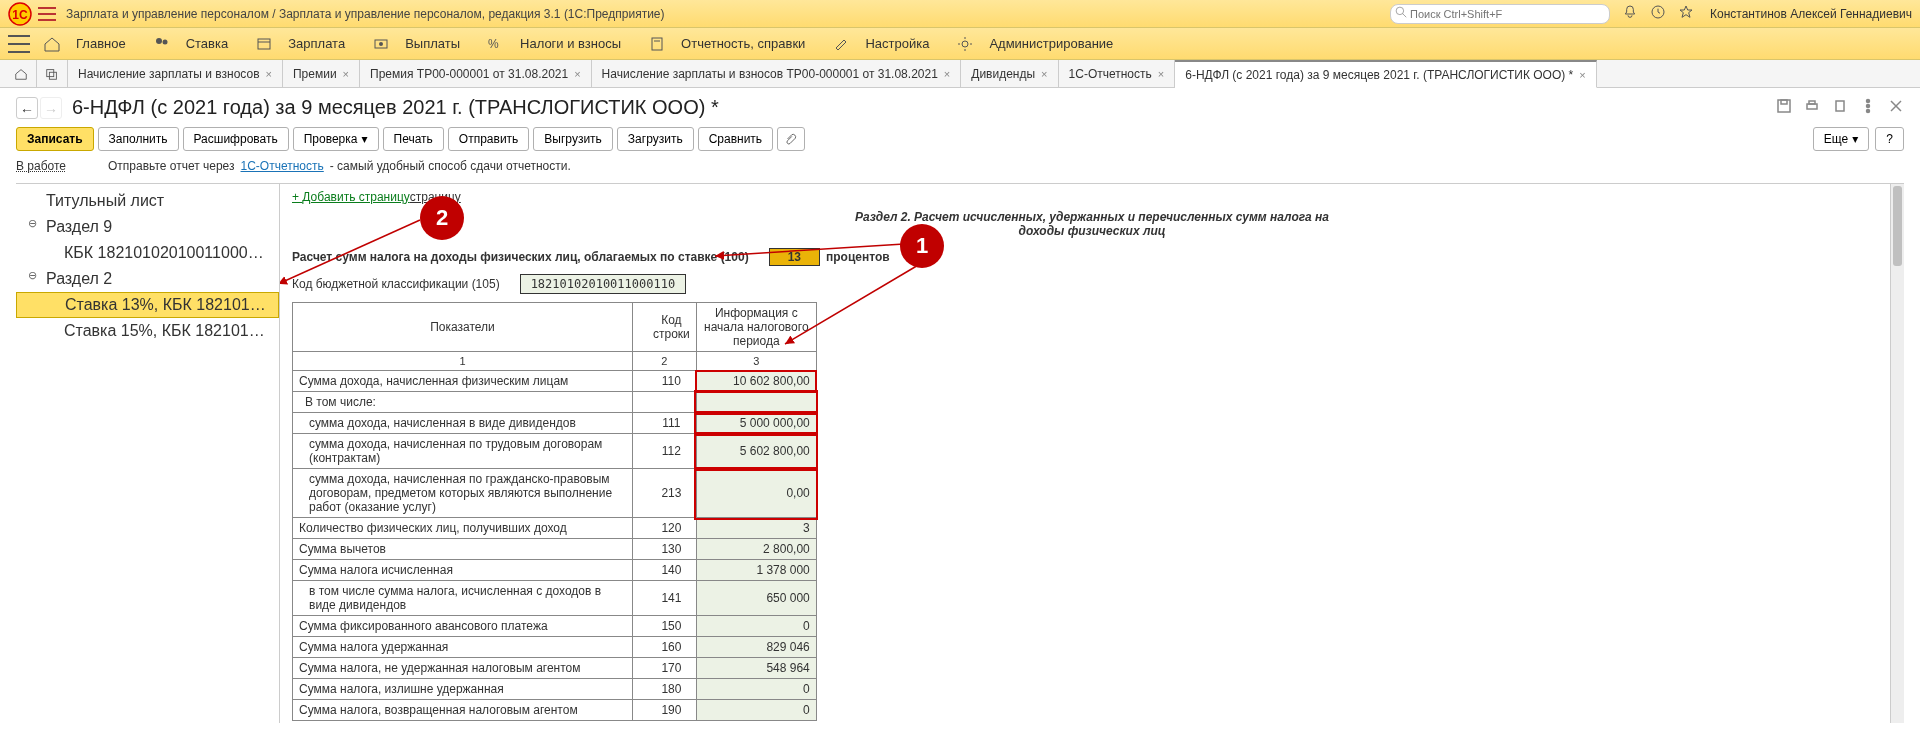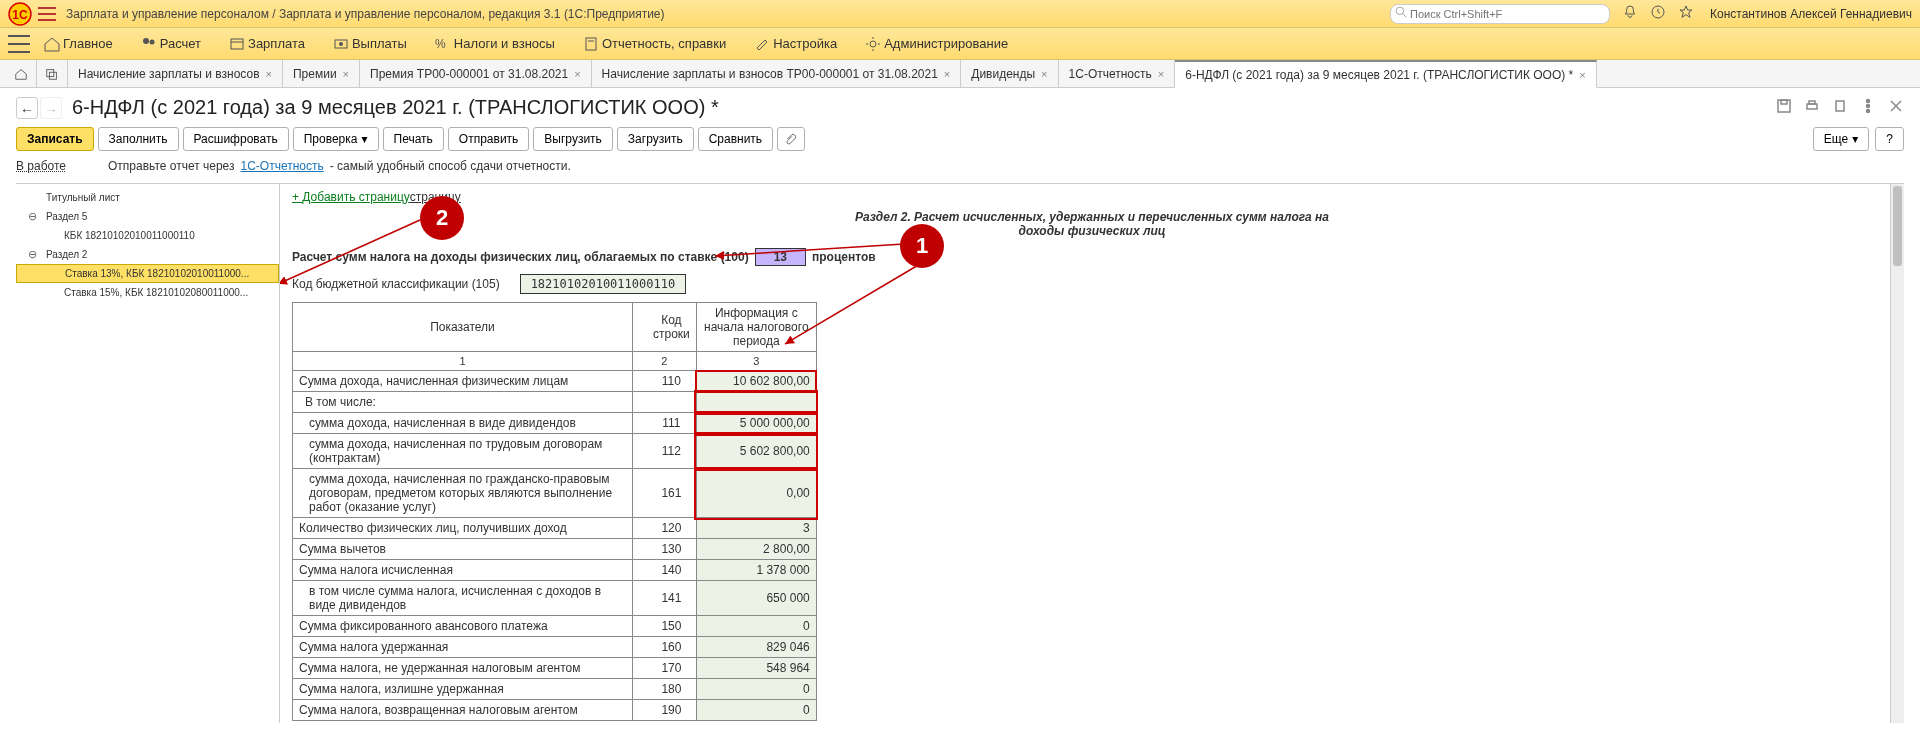--- a/index.html
+++ b/index.html
@@ -16,21 +16,21 @@
 .titlebar .search-wrap .search-icon svg { width:12px; height:12px; fill:#888;}
 .titlebar .search-input { border:none; outline:none; font-size:11px; flex:1; margin-left:3px; color:#888;}
 .titlebar .right-icons { display:flex; align-items:center; gap:12px; margin-left:12px;}
 .titlebar .right-icons svg { width:16px; height:16px; stroke:#555; fill:none; stroke-width:1.5;}
 .titlebar .username { font-size:12px; color:#333; margin-left:4px;}
 
 
 .menubar { background: linear-gradient(#ffe799,#ffdb70); height: 32px; display:flex; align-items:center; padding:0 8px; border-bottom:1px solid #d9c56b;}
 .menubar .menu-btn { width:22px; height:18px; display:flex; flex-direction:column; justify-content:space-between; margin-right:14px; cursor:pointer;}
 .menubar .menu-btn span{ height:2px; background:#555;}
-.menubar .menu-item { display:flex; align-items:center; gap:3px; margin-right:28px; cursor:pointer; font-size:13px; color:#333;}
+.menubar .menu-item { display:flex; align-items:center; gap:16px; margin-right:28px; cursor:pointer; font-size:13px; color:#333;}
 .menubar .menu-item svg { width:16px; height:16px; fill:#555;}
 
 
 .tabsbar { height: 28px; background:#f5f5f5; border-bottom:1px solid #ccc; display:flex; align-items:stretch; padding-left:6px;}
 .tabsbar .tab-home { display:flex; align-items:center; padding:0 8px; border-right:1px solid #ccc; cursor:pointer;}
 .tabsbar .tab-home svg { width:14px; height:14px; fill:#555;}
 .tabsbar .tab { display:flex; align-items:center; padding:0 10px; border-right:1px solid #ccc; font-size:12px; color:#333; cursor:pointer; position:relative; white-space:nowrap;}
 .tabsbar .tab .close { margin-left:6px; font-size:11px; color:#888; cursor:pointer;}
 .tabsbar .tab.active { background:#fff; border-top:2px solid #888; border-bottom:1px solid #fff; margin-bottom:-1px;}
 
@@ -53,36 +53,36 @@
 .toolbar .right { margin-left:auto; display:flex; gap:6px;}
 
 
 .status-row { display:flex; align-items:center; gap:6px; font-size:12px; margin-bottom:10px;}
 .status-row .work-status { text-decoration: underline dotted; color:#333; cursor:pointer;}
 .status-row .link { color:#1a73b7; text-decoration: underline; cursor:pointer;}
 
 
 .split { display:flex; border-top:1px solid #ccc; height:540px;}
 .sidebar { width:264px; border-right:1px solid #ccc; padding:4px 0; overflow:auto;}
-.tree-item { padding:4px 10px 4px 30px; font-size:10px; cursor:pointer; position:relative; white-space:nowrap; overflow:hidden; text-overflow:ellipsis;}
+.tree-item { padding:4px 10px 4px 30px; font-size:16px; cursor:pointer; position:relative; white-space:nowrap; overflow:hidden; text-overflow:ellipsis;}
 .tree-item.level0 { padding-left:30px;}
 .tree-item.level1 { padding-left:48px;}
 .tree-item.expandable::before { content:"⊖"; position:absolute; left:12px; top:3px; font-size:11px; color:#666;}
 .tree-item.selected { background:#ffe066; border:1px solid #c9a800; padding-top:3px; padding-bottom:3px;}
 
 .content { flex:1; padding:6px 12px; overflow:auto; position:relative;}
 .page-links { display:flex; font-size:12px; margin-bottom:6px;}
 .page-links .add { color:#0a7d1c; text-decoration:underline; cursor:pointer;}
 .page-links .add::before { content:"+ "; color:#0a7d1c;}
 .page-links .del { text-decoration:underline; cursor:pointer;}
 
 .section-title { text-align:center; font-weight:bold; font-size:12px; margin:4px auto 10px; width:500px;font-style:italic;}
 
 .calc-row { font-size:12px; margin-bottom:8px; display:flex; align-items:center; gap:6px;}
-.calc-row .rate-box { border:1px solid #333; padding:1px 18px; background:#c4b5fd; min-width:30px; text-align:right;}
+.calc-row .rate-box { border:1px solid #333; padding:1px 18px; background:#eab308; min-width:30px; text-align:right;margin-left:14px;}
 .calc-row.bold { font-weight:bold;}
 
 .kbk-row { font-size:12px; margin-bottom:8px; display:flex; align-items:center; gap:20px;}
 .kbk-row .kbk-box { border:1px solid #333; padding:2px 10px; background:#ecf2e5; font-family:monospace;}
 
 
 .data-table { border-collapse:collapse; font-size:12px; }
 .data-table th, .data-table td { border:1px solid #888; padding:3px 6px;}
 .data-table th { background:#fff; font-weight:normal; text-align:center;}
 .data-table .col-ind { width:340px;}
@@ -146,21 +146,21 @@
       <svg viewBox="0 0 16 16">
         <path d="M1 8l7-6 7 6v7H1z" fill="none" stroke="#555"></path>
       </svg>
       <span>Главное</span>
     </div>
   <div class="menu-item">
       <svg viewBox="0 0 16 16">
         <circle cx="5" cy="5" r="3" fill="#555"></circle>
         <circle cx="11" cy="6" r="2.5" fill="#555"></circle>
       </svg>
-      <span>Расчет</span>
+      <span>Ставка</span>
     </div>
   <div class="menu-item">
       <svg viewBox="0 0 16 16">
         <rect x="2" y="3" width="12" height="10" fill="none" stroke="#555"></rect>
         <line x1="2" y1="6" x2="14" y2="6" stroke="#555"></line>
       </svg>
       <span>Зарплата</span>
     </div>
   <div class="menu-item">
       <svg viewBox="0 0 16 16">
@@ -300,21 +300,21 @@
     <span style="width:30px;"></span>
     <span>Отправьте отчет через </span>
     <a class="link">1С-Отчетность</a>
     <span> - самый удобный способ сдачи отчетности.</span>
   </div>
 
   <div class="split">
 
     <div class="sidebar">
       <div class="tree-item level0">Титульный лист</div>
-      <div class="tree-item level0 expandable">Раздел 5</div>
+      <div class="tree-item level0 expandable">Раздел 9</div>
       <div class="tree-item level1">КБК 18210102010011000110</div>
       <div class="tree-item level0 expandable">Раздел 2</div>
       <div class="tree-item level1 selected">Ставка 13%, КБК 18210102010011000...</div>
       <div class="tree-item level1">Ставка 15%, КБК 18210102080011000...</div>
     </div>
 
     <div class="content">
       <div class="page-links">
         <a class="add">Добавить страницу</a>
         <a class="del">страницу</a>
@@ -360,21 +360,21 @@
               <td class="col-code">111</td>
               <td class="col-val" style="outline:2px solid #c00;border-top:none;border-bottom:none;">5 000 000,00</td>
             </tr>
         <tr class="subrow">
               <td>сумма дохода, начисленная по трудовым договорам (контрактам)</td>
               <td class="col-code">112</td>
               <td class="col-val" style="outline:2px solid #c00;border-top:none;border-bottom:none;">5 602 800,00</td>
             </tr>
         <tr class="subrow">
               <td>сумма дохода, начисленная по гражданско-правовым договорам, предметом которых являются выполнение работ (оказание услуг)</td>
-              <td class="col-code">161</td>
+              <td class="col-code">213</td>
               <td class="col-val" style="outline:2px solid #c00;">0,00</td>
             </tr>
         <tr>
               <td>Количество физических лиц, получивших доход</td>
               <td class="col-code">120</td>
               <td class="col-val">3</td>
             </tr>
         <tr>
               <td>Сумма вычетов</td>
               <td class="col-code">130</td>

